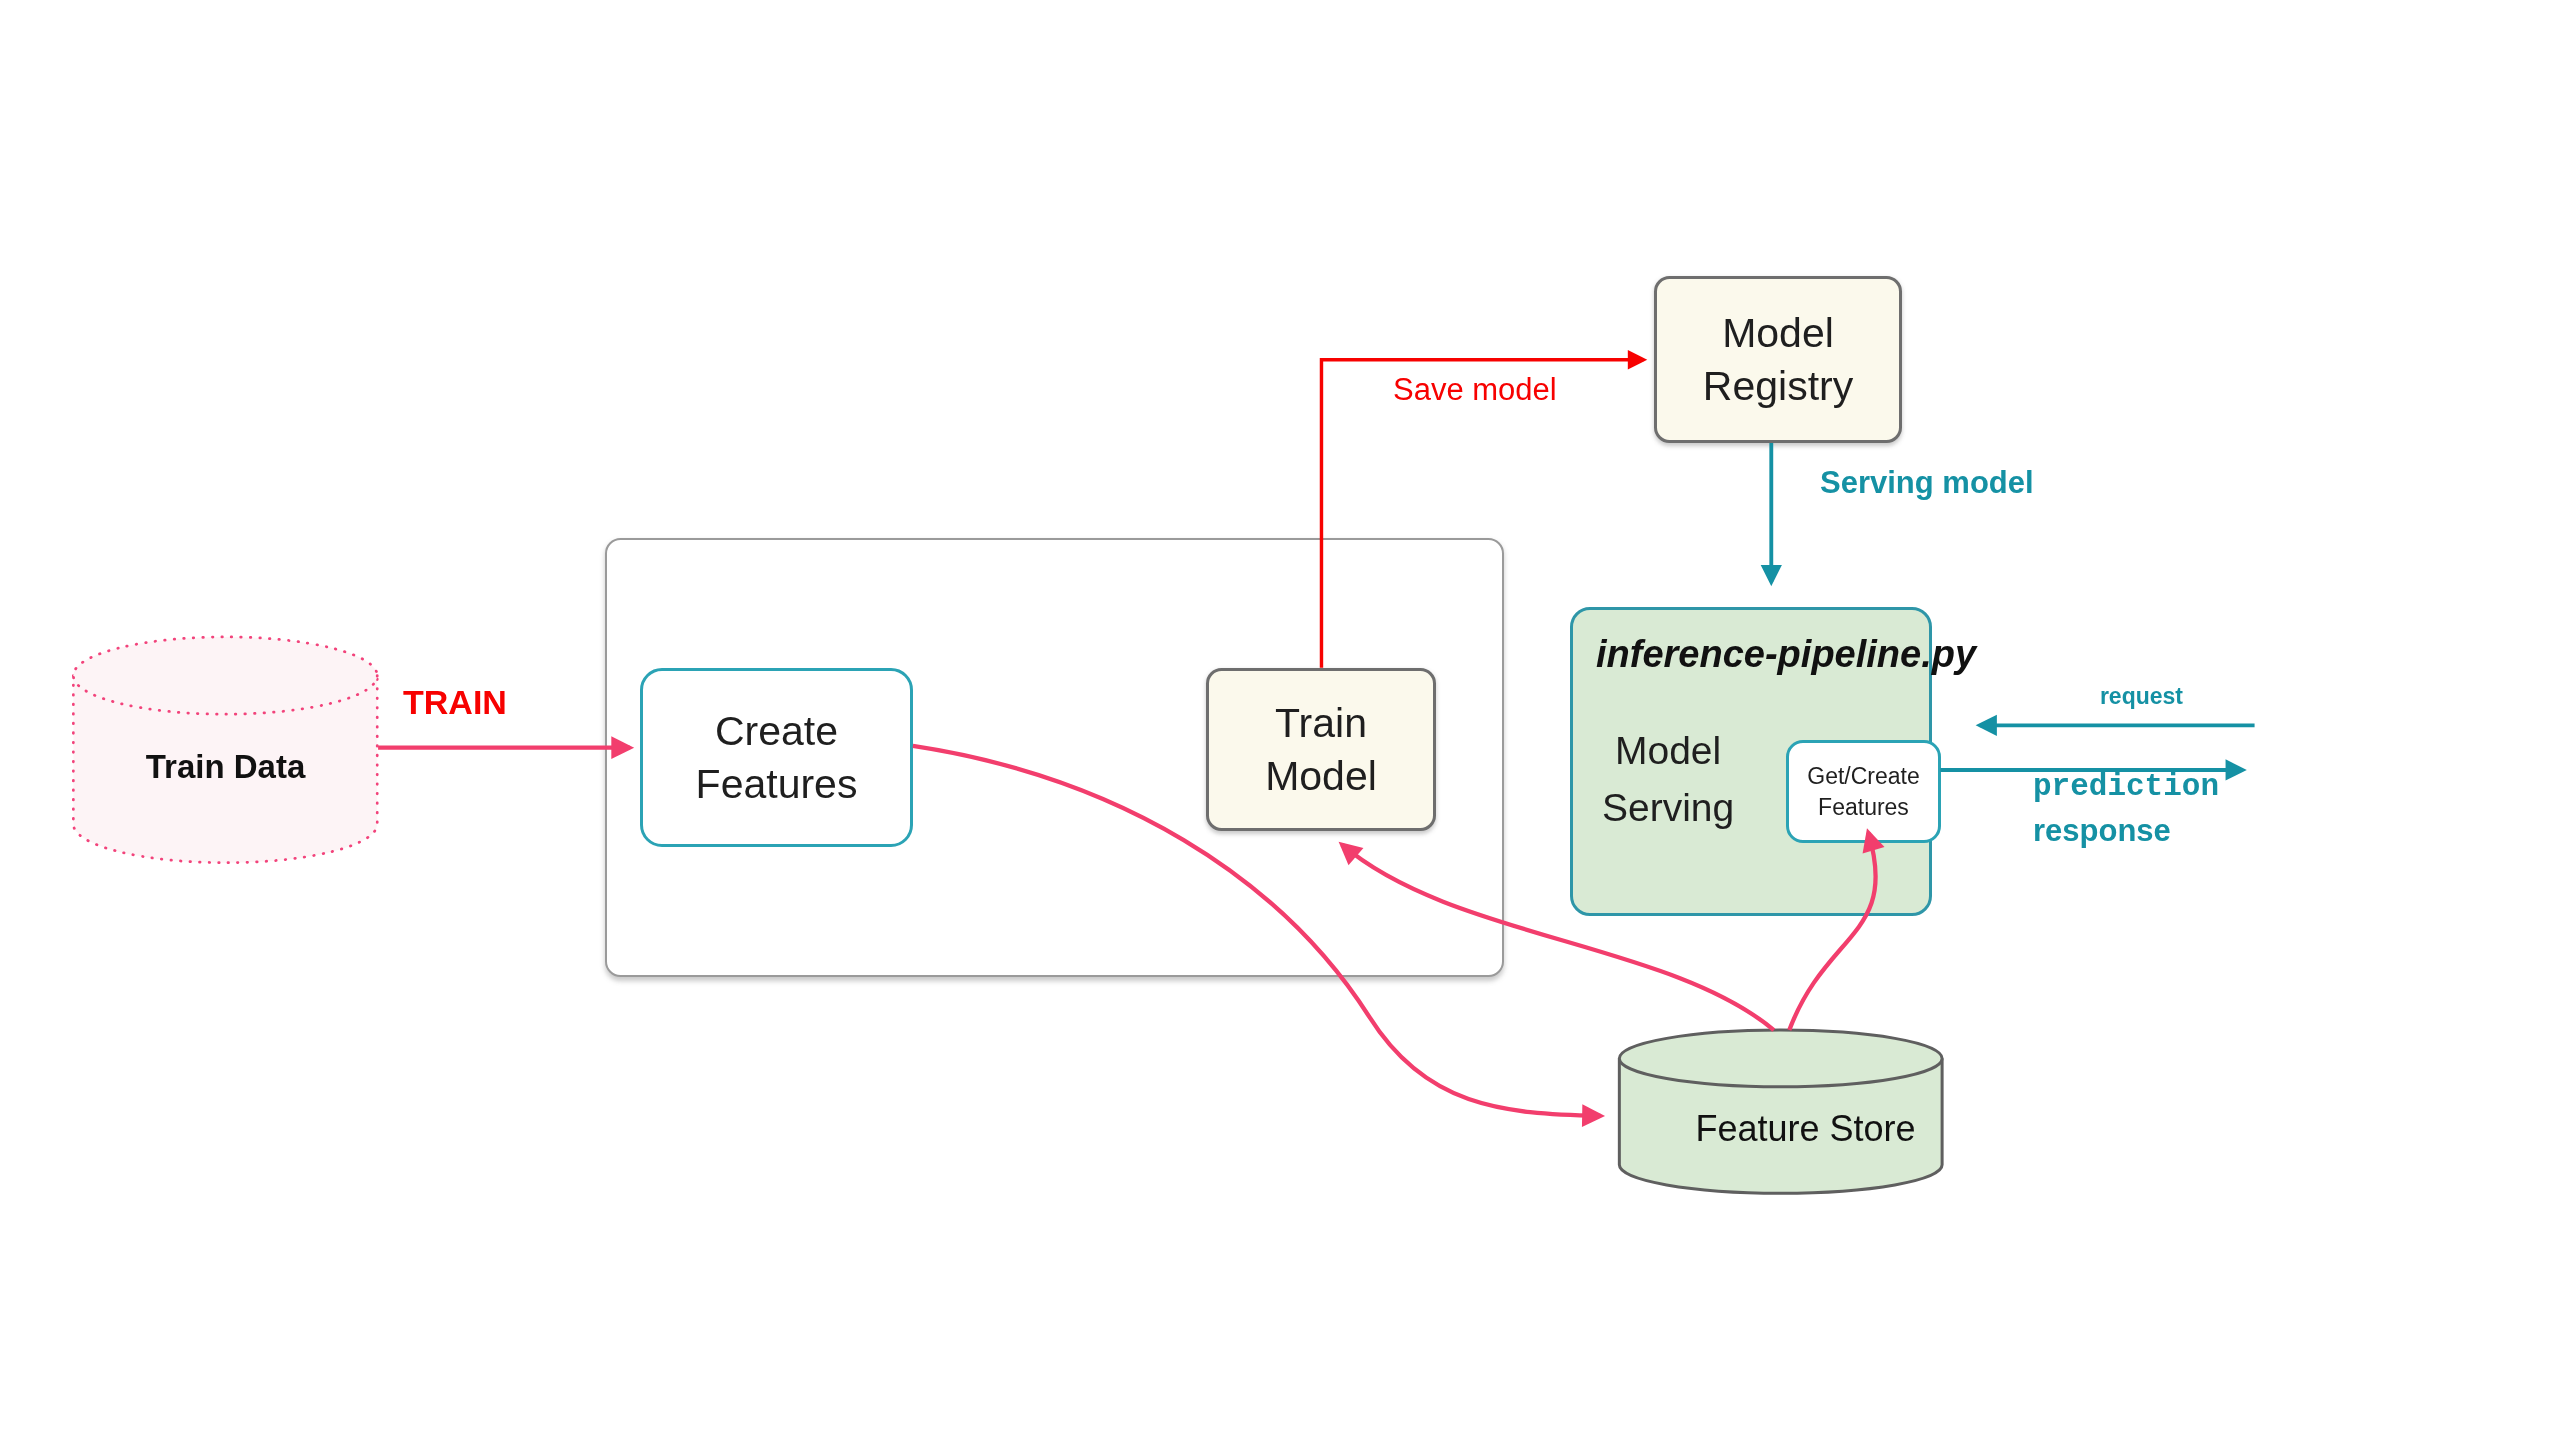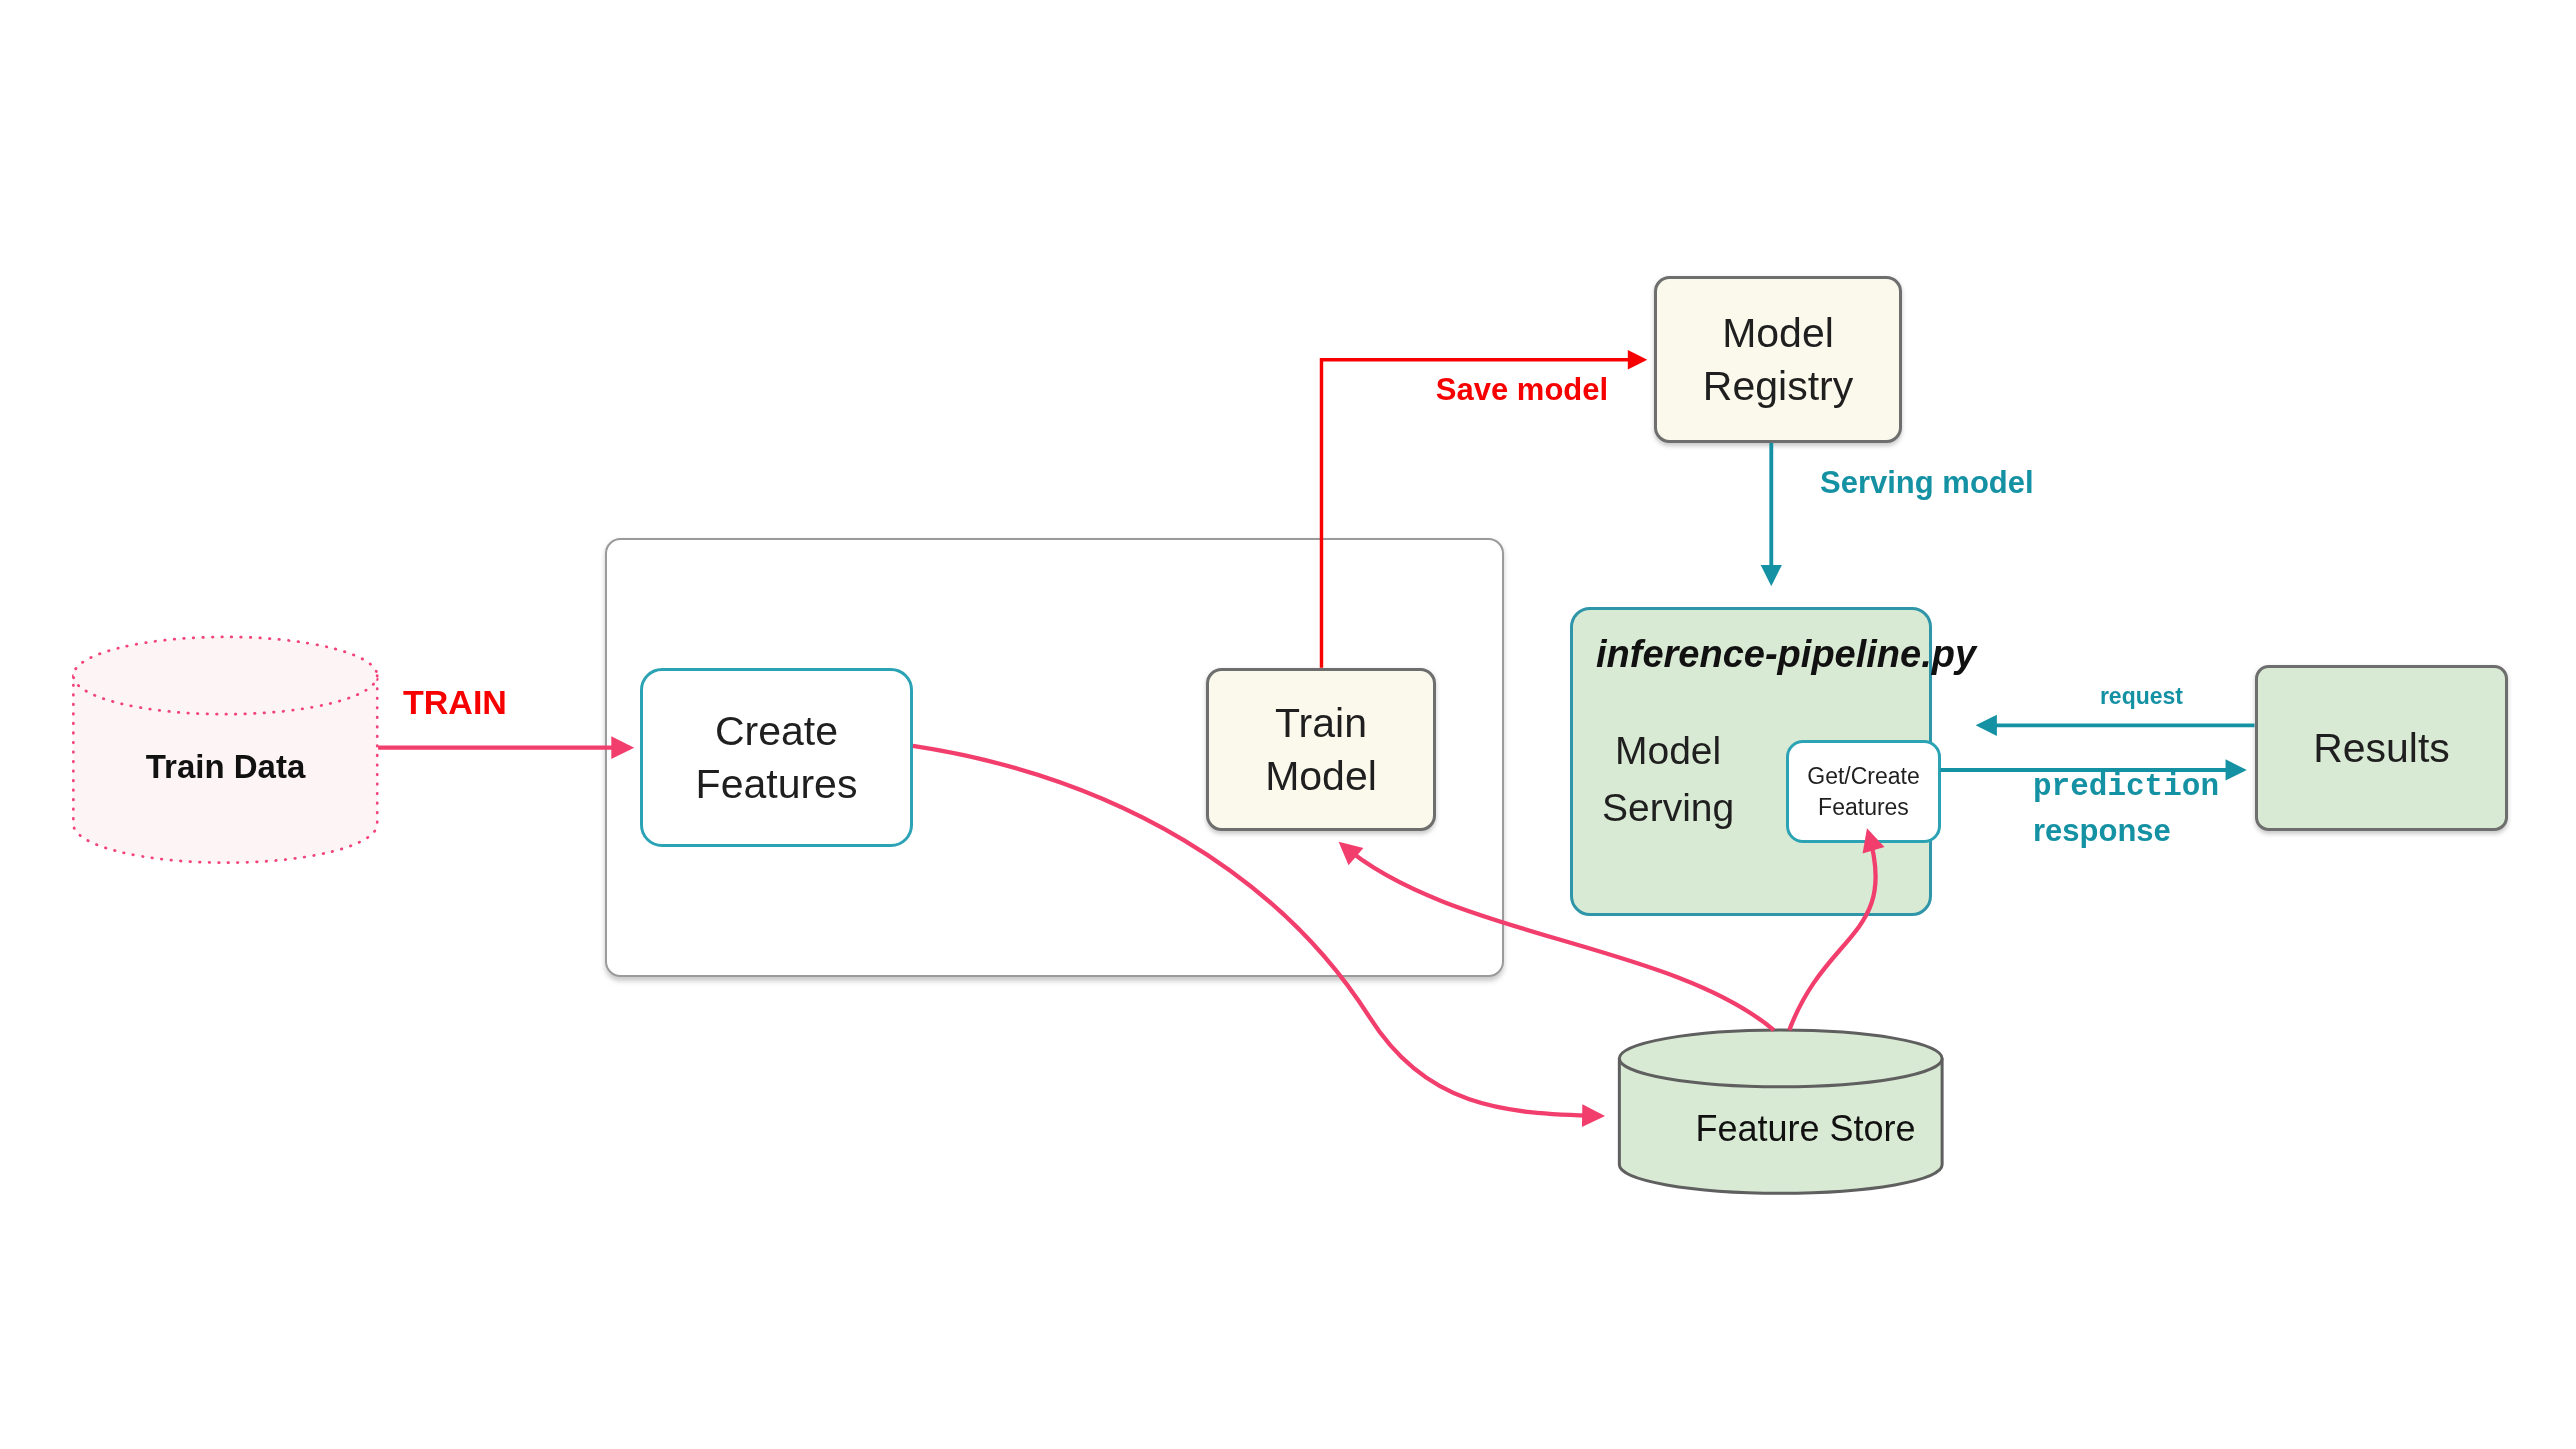--- a/index.html
+++ b/index.html
@@ -30,21 +30,21 @@
   .label-2l{font-size:41px;line-height:53px;color:var(--ink);font-weight:400;}
   .container-box{left:605px;top:538px;width:899px;height:439px;border:2.6px solid var(--container-border);border-radius:15.5px;background:#fff;box-shadow:0 3.4px 5.2px rgba(100,100,100,.35);}
   .create-box{left:640px;top:668px;width:273px;height:179px;border:3.4px solid var(--teal-border);border-radius:22px;}
   .trainmodel-box{left:1206px;top:668px;width:230px;height:163px;border:3.4px solid var(--gray-border);border-radius:15.5px;background:var(--cream-fill);box-shadow:0 2.6px 4.3px rgba(100,100,100,.35);}
   .registry-box{left:1654px;top:276px;width:248px;height:167px;border:3.4px solid var(--gray-border);border-radius:15.5px;background:var(--cream-fill);box-shadow:0 2.6px 4.3px rgba(100,100,100,.35);}
   .green-box{left:1570px;top:607px;width:362px;height:309px;border:3.4px solid var(--green-border);border-radius:20px;background:var(--green-fill);display:block;}
   .results-box{left:2255px;top:665px;width:253px;height:166px;border:3.4px solid var(--gray-border);border-radius:13.7px;background:var(--green-fill);box-shadow:0 2.6px 4.3px rgba(100,100,100,.35);}
   .getcreate-box{left:1786px;top:740px;width:155px;height:103px;border:3.4px solid var(--teal-border);border-radius:17px;background:#fff;font-size:23px;line-height:31px;font-weight:400;}
   .lbl{position:absolute;z-index:4;white-space:nowrap;}
   .lbl-train{left:369px;top:683px;width:172px;text-align:center;font-size:34px;font-weight:700;color:var(--red);}
-  .lbl-savemodel{left:1393px;top:372px;width:258px;text-align:center;font-size:31px;font-weight:700;color:var(--red);}
+  .lbl-savemodel{left:1393px;top:372px;width:258px;font-size:31px;font-weight:400;color:var(--red);}
   .lbl-download{left:1820px;top:465px;font-size:31px;font-weight:700;color:var(--teal);}
   .lbl-request{left:1977px;top:683px;width:206px;text-align:right;font-size:23px;font-weight:700;color:var(--teal);}
   .lbl-prediction{left:2033px;top:769px;font-size:31px;font-weight:700;color:var(--teal);font-family:Liberation Mono, monospace;}
   .lbl-response{left:2033px;top:813px;font-size:31px;font-weight:700;color:var(--teal);}
   .lbl-traindata{left:75px;top:748px;width:301px;text-align:center;font-size:33px;font-weight:700;color:#111;}
   .lbl-featurestore{left:1619px;top:1108px;width:373px;text-align:center;font-size:36px;font-weight:400;color:#111;}
   .gb-title{position:absolute;left:23px;top:23px;font-size:38px;font-weight:700;font-style:italic;color:#111;white-space:nowrap;}
   .gb-serving{position:absolute;left:29px;top:112px;font-size:39px;line-height:57px;font-weight:400;color:var(--ink);}
   .edge{fill:none;}
   .edge.pink{stroke:var(--pink);stroke-width:5;}
@@ -105,23 +105,20 @@
     </div>
   </div>
 
   <div class="box getcreate-box">
     <div>
       <div>Get/Create</div>
       <div>Features</div>
     </div>
   </div>
 
-  <div class="box results-box">
-    <div class="label-2l">Results</div>
-  </div>
 
   <svg class="layer over" viewBox="0 0 3000 1688">
     <defs>
       <marker id="arrow-pink" viewBox="0 0 12 12" refX="9" refY="6" markerWidth="6.4" markerHeight="6.4" orient="auto">
         <path class="ah-pink" d="M1,1 L11,6 L1,11 Z"></path>
       </marker>
       <marker id="arrow-red" viewBox="0 0 12 12" refX="9" refY="6" markerWidth="6.8" markerHeight="6.8" orient="auto">
         <path class="ah-red" d="M1,1 L11,6 L1,11 Z"></path>
       </marker>
       <marker id="arrow-teal" viewBox="0 0 12 12" refX="9" refY="6" markerWidth="6.6" markerHeight="6.6" orient="auto">

